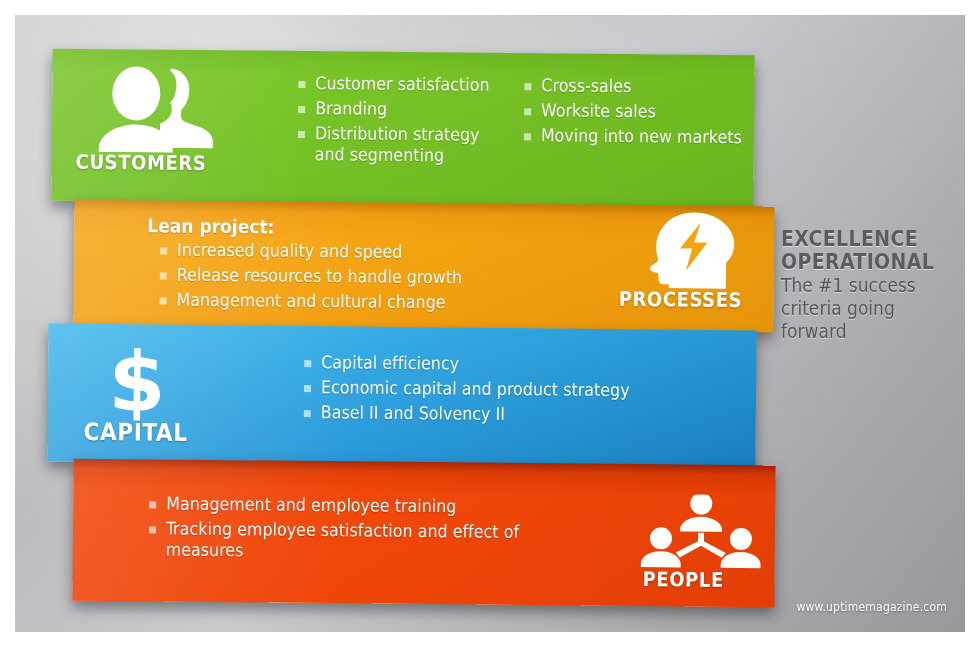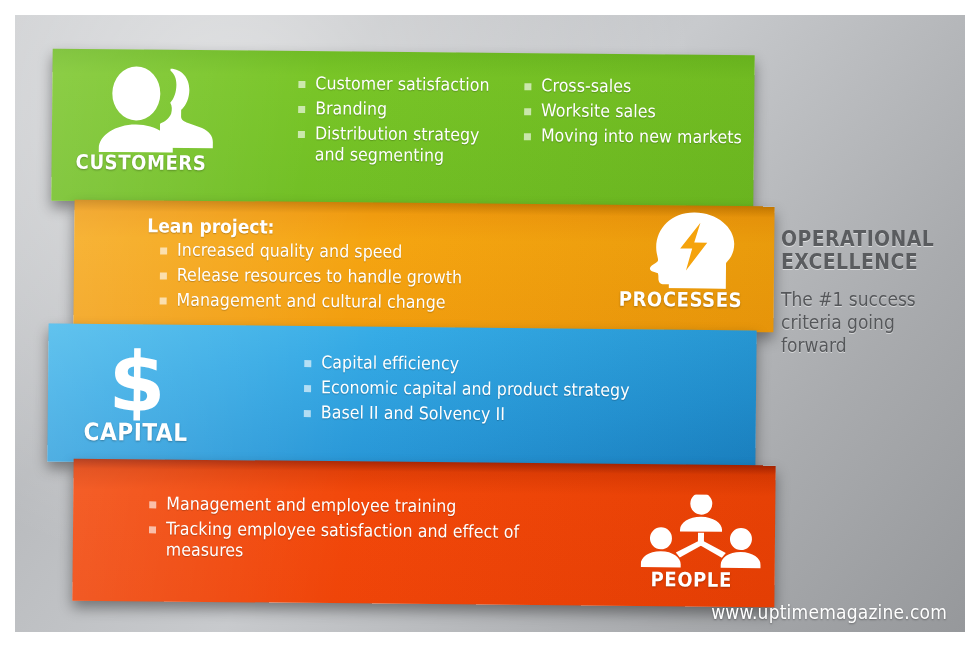--- a/index.html
+++ b/index.html
@@ -76,27 +76,27 @@
   
   #side{
     position:absolute;left:766px;top:213px;width:176px;
   }
   #side .oe-title{
     color:#5a5c5f;font-weight:bold;font-size:21px;line-height:23px;
     letter-spacing:0.4px;
     text-shadow:0 1px 0 rgba(255,255,255,0.55);
   }
   #side .oe-sub{
-    margin-top:14px;color:#55575a;font-size:19px;line-height:23px;
+    color:#55575a;font-size:19px;line-height:23px;
     text-shadow:0 1px 0 rgba(255,255,255,0.5);
   }
 
   #footer-url{
-    position:absolute;right:18px;bottom:9px;
-    color:#ffffff;font-size:19px;letter-spacing:0.2px;
+    position:absolute;right:18px;bottom:18px;
+    color:#ffffff;font-size:12px;letter-spacing:0.2px;
     text-shadow:0 1px 2px rgba(0,0,0,0.35);
   }
 
   .col{position:absolute;}
 </style>
 </head>
 <body>
 
 <div id="canvas">
 
@@ -191,27 +191,27 @@
             <rect x="57" y="38" width="6" height="13"></rect>
             <path d="M60 45 L35 58 L39 63 L60 51 Z"></path>
             <path d="M60 45 L85 58 L81 63 L60 51 Z"></path>
             <ellipse cx="20" cy="44" rx="11" ry="11"></ellipse>
             <path d="M20 57c-12 0-20 6-20 13v3h40v-3c0-7-8-13-20-13z"></path>
             <ellipse cx="100" cy="44" rx="11" ry="11"></ellipse>
             <path d="M100 57c-12 0-20 6-20 13v3h40v-3c0-7-8-13-20-13z"></path>
           </g>
         </svg>
       </div>
-      <div class="sec-label" style="position:absolute;left:570px;top:103px;margin-left:8px;">PEOPLE</div>
+      <div class="sec-label" style="position:absolute;left:570px;top:103px;">PEOPLE</div>
     </div>
   </div>
 
   <div id="side">
     <div class="oe-title">
+      <div>EXCELLENCE</div>
       <div>OPERATIONAL</div>
-      <div>EXCELLENCE</div>
     </div>
     <div class="oe-sub">The #1 success criteria going forward</div>
   </div>
 
   <div id="footer-url">www.uptimemagazine.com</div>
 
 </div>
 
 </body></html>

